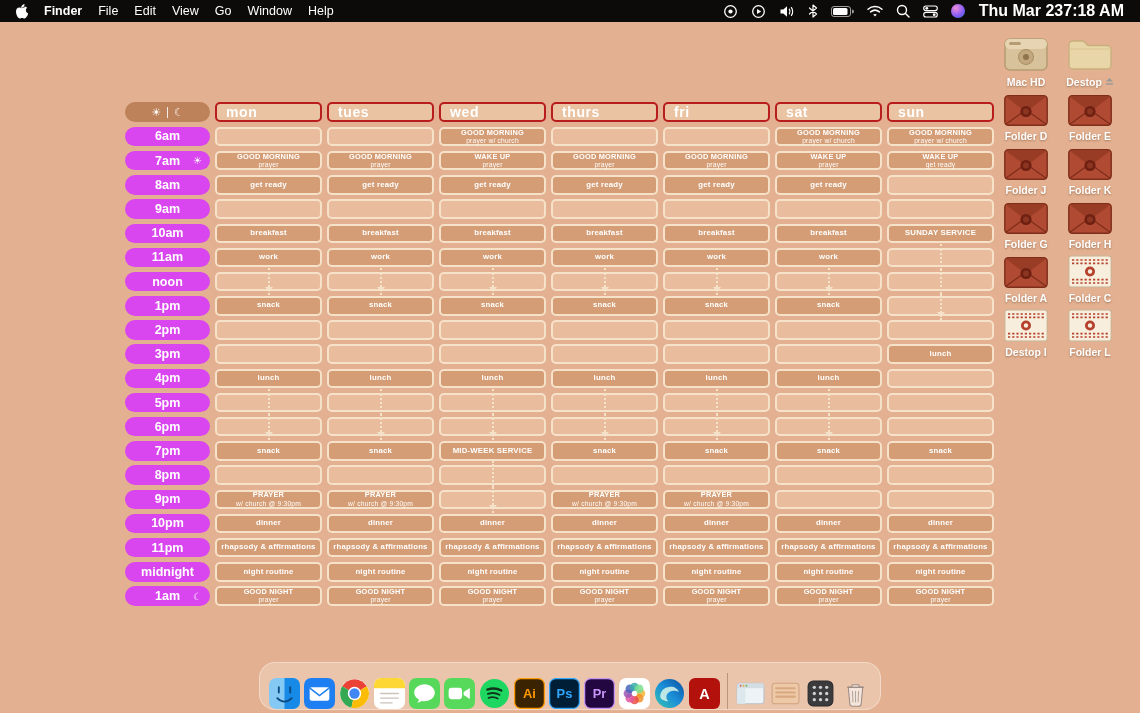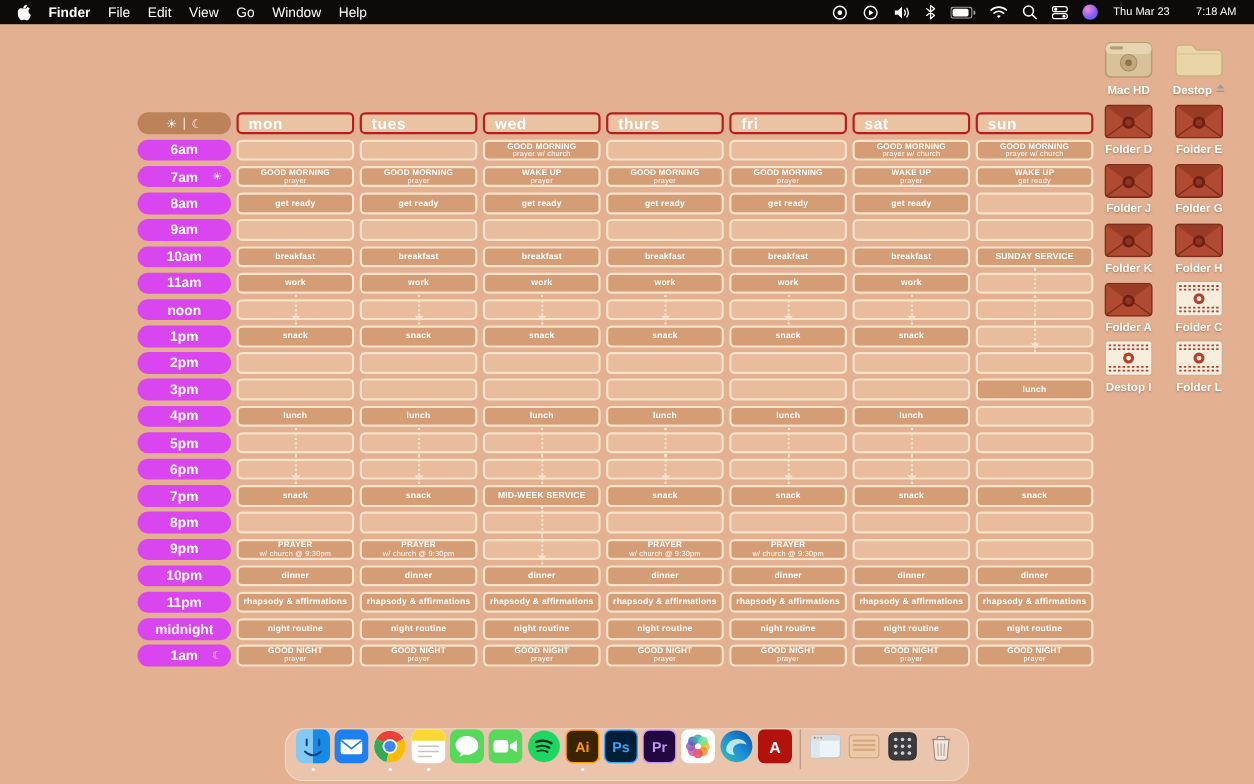--- a/index.html
+++ b/index.html
@@ -10,21 +10,21 @@
   .menubar { position:absolute; top:0; left:0; right:0; height:22px; background:#0d0b09;
     display:flex; justify-content:space-between; align-items:center; padding:0 16px;
     color:#fff; font-size:12.5px; z-index:50; }
   .mb-left { display:flex; align-items:center; gap:16px; }
   .mb-apple { display:flex; align-items:center; }
   .mb-app { font-weight:bold; }
   .mb-menus { display:flex; gap:16px; }
   .mb-right { display:flex; align-items:center; gap:14px; }
   .mb-status { display:flex; align-items:center; gap:13px; }
   .mb-status span { display:flex; align-items:center; }
-  .mb-clock { display:flex; gap:24px; font-size:10px; }
+  .mb-clock { display:flex; gap:0; font-size:16px;font-weight:bold; }
   .siri-dot { width:14px; height:14px; border-radius:50%;
     background:radial-gradient(circle at 35% 30%, #ef8dd8, #8a5cf5 55%, #2f6fd8); }
 
   
   .schedule { position:absolute; left:125px; top:102px; display:grid;
     grid-template-columns:85px repeat(7,107px);
     grid-template-rows:20px repeat(20,19.4px); gap:4.8px 5px; }
   .toggle-pill { background:#bd8259; border-radius:11px; color:#fff; display:flex;
     align-items:center; justify-content:center; gap:6px; font-size:11px; }
   .tg-div { width:1px; height:11px; background:rgba(255,255,255,.85); }
@@ -53,21 +53,21 @@
     grid-template-columns:64px 64px; z-index:5; }
   .d-item { display:flex; flex-direction:column; align-items:center; width:64px; }
   .d-item .ic { height:38px; display:flex; align-items:flex-end; justify-content:center; }
   .d-label { margin-top:4px; color:#fff; font-size:10.5px; font-weight:bold;
     text-shadow:0 1px 2px rgba(110,70,40,.55); display:flex; align-items:center; gap:3px;
     white-space:nowrap; }
 
   
   .dock { position:absolute; left:50%; bottom:3px; transform:translateX(-50%); height:48px;
     background:rgba(246,228,214,.38); border:1px solid rgba(255,255,255,.35);
-    border-radius:16px; display:flex; align-items:flex-start; padding:0 9px; gap:4px; z-index:40; }
+    border-radius:16px; display:flex; align-items:flex-end; padding:0 9px; gap:4px; z-index:40; }
   .dock-item { position:relative; width:31px; height:31px; }
   .dock-item svg { width:31px; height:31px; display:block; }
   .dock-sep { width:1px; height:36px; background:rgba(110,80,60,.4); margin:0 3px; }
   .run-dot { position:absolute; left:50%; transform:translateX(-50%); bottom:-7px;
     width:3.5px; height:3.5px; border-radius:50%; background:rgba(255,255,255,.95); }
 </style>
 </head>
 <body>
 
 <div class="menubar">
@@ -586,35 +586,35 @@
       <div class="ic">
         <svg width="44" height="31" viewBox="0 0 44 31">
           <rect x="0.8" y="0.8" width="42.4" height="29.4" rx="3.5" fill="#b04a32" stroke="#7e2d1a" stroke-width="1.4"></rect>
           <path d="M1.5 1.5 L22 17 L42.5 1.5 Z" fill="#993c26"></path>
           <path d="M1.5 29.5 L17.5 18 M42.5 29.5 L26.5 18" stroke="#7e2d1a" stroke-width="1.2" fill="none"></path>
           <circle cx="22" cy="16.5" r="5.6" fill="#6f2012"></circle>
           <circle cx="22" cy="16.5" r="3" fill="#8c3520"></circle>
         </svg>
       </div>
       <div class="d-label">
-        <span>Folder G</span>
+        <span>Folder K</span>
       </div>
     </div>
     <div class="d-item">
       <div class="ic">
         <svg width="44" height="31" viewBox="0 0 44 31">
           <rect x="0.8" y="0.8" width="42.4" height="29.4" rx="3.5" fill="#b04a32" stroke="#7e2d1a" stroke-width="1.4"></rect>
           <path d="M1.5 1.5 L22 17 L42.5 1.5 Z" fill="#993c26"></path>
           <path d="M1.5 29.5 L17.5 18 M42.5 29.5 L26.5 18" stroke="#7e2d1a" stroke-width="1.2" fill="none"></path>
           <circle cx="22" cy="16.5" r="5.6" fill="#6f2012"></circle>
           <circle cx="22" cy="16.5" r="3" fill="#8c3520"></circle>
         </svg>
       </div>
       <div class="d-label">
-        <span>Folder K</span>
+        <span>Folder G</span>
       </div>
     </div>
     <div class="d-item">
       <div class="ic">
         <svg width="44" height="31" viewBox="0 0 44 31">
           <rect x="0.8" y="0.8" width="42.4" height="29.4" rx="3.5" fill="#b04a32" stroke="#7e2d1a" stroke-width="1.4"></rect>
           <path d="M1.5 1.5 L22 17 L42.5 1.5 Z" fill="#993c26"></path>
           <path d="M1.5 29.5 L17.5 18 M42.5 29.5 L26.5 18" stroke="#7e2d1a" stroke-width="1.2" fill="none"></path>
           <circle cx="22" cy="16.5" r="5.6" fill="#6f2012"></circle>
           <circle cx="22" cy="16.5" r="3" fill="#8c3520"></circle>

